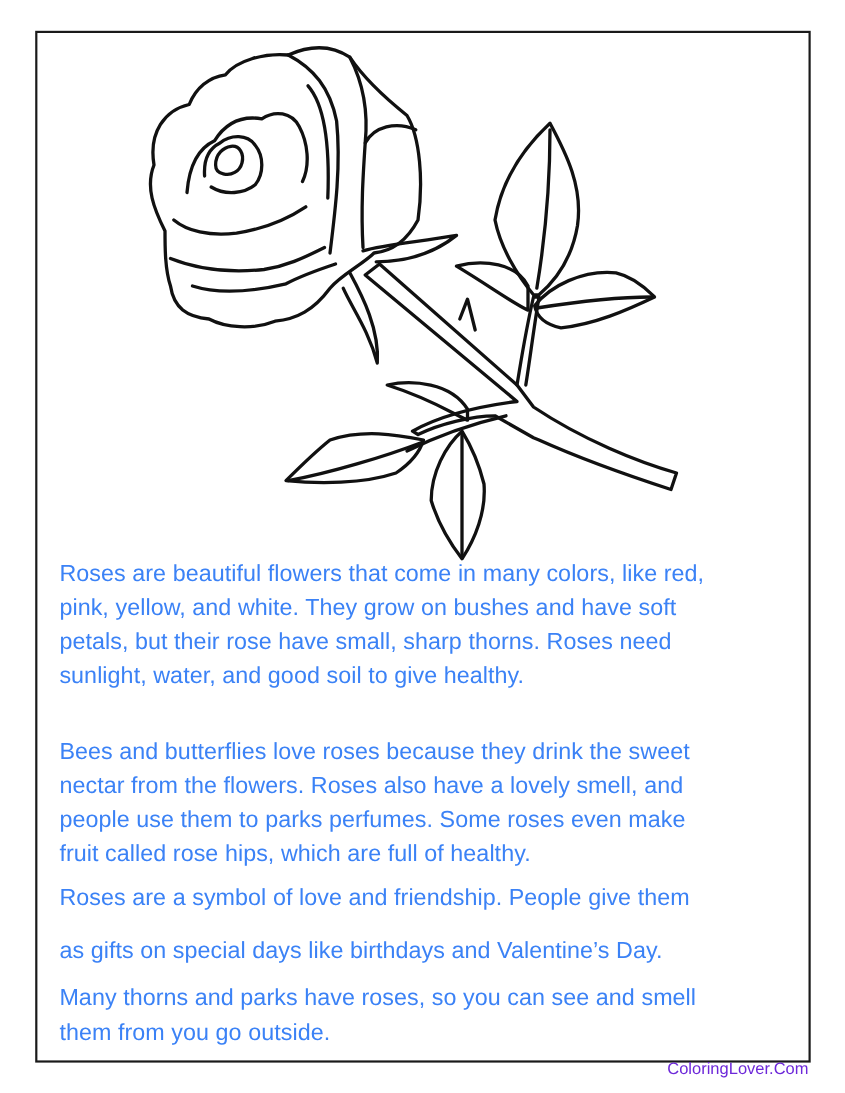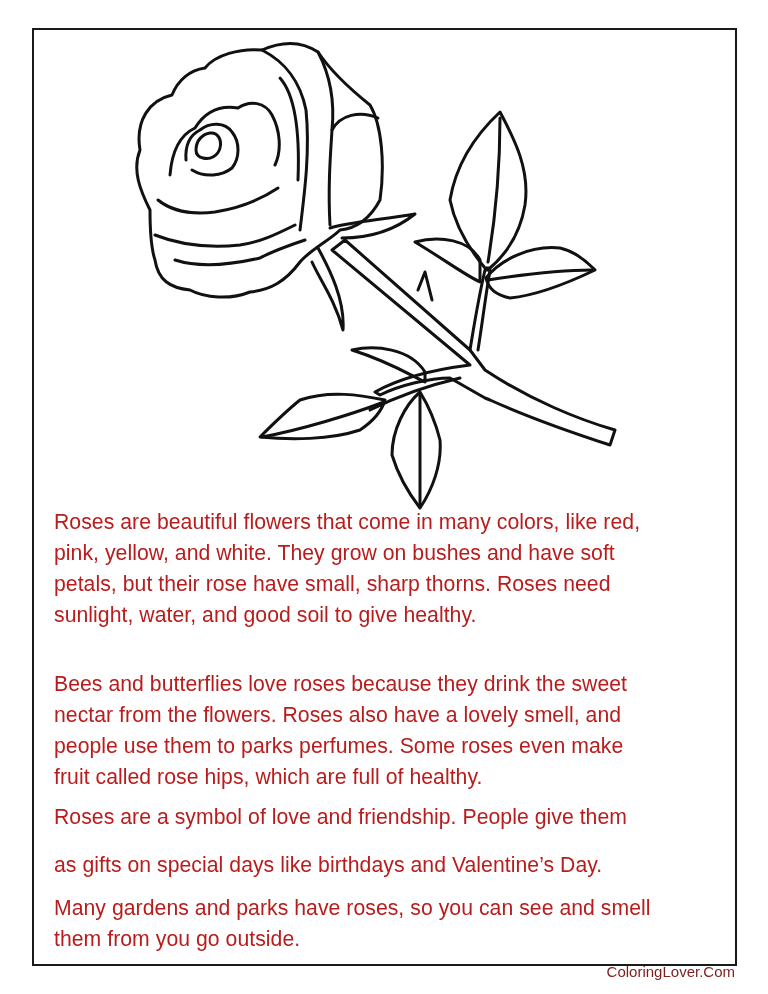--- a/index.html
+++ b/index.html
@@ -1,20 +1,20 @@
 <!DOCTYPE html>
 <html><head>
 <meta charset="utf-8">
 <style>
   html, body { margin:0; padding:0; background:#ffffff; }
   body { width:768px; height:994px; position:relative; overflow:hidden; font-family:"Liberation Sans", sans-serif; }
   .frame { position:absolute; left:32px; top:28px; width:701px; height:934px; border:2px solid #1a1a1a; box-sizing:content-box; }
   .art { position:absolute; left:0; top:0; width:768px; height:994px; }
-  .line { position:absolute; left:54px; font-size:21.2px; line-height:26px; color:#b91c1c; white-space:nowrap; letter-spacing:0.05px; }
-  .watermark { position:absolute; right:33px; top:963px; font-size:15px; color:#7f1d1d; white-space:nowrap; }
+  .line { position:absolute; left:54px; font-size:21.2px; line-height:26px; color:#3b82f6; white-space:nowrap; letter-spacing:0.05px; }
+  .watermark { position:absolute; right:33px; top:963px; font-size:15px; color:#6d28d9; white-space:nowrap; }
 </style>
 </head>
 <body>
 
 <div class="frame"></div>
 
 <svg class="art" viewBox="0 0 768 994" fill="none" stroke="#111" stroke-width="3" stroke-linejoin="round" stroke-linecap="round">
 
   <path d="M150,210 C140,190 132,170 140,150 C135,120 150,100 172,95 C178,80 190,70 205,68 C215,55 240,48 262,50 C280,42 300,40 318,52 C330,70 345,85 370,105 C382,125 385,165 380,200 C372,215 360,228 340,230 C330,240 310,250 300,262 C285,282 270,290 250,292 C230,300 205,298 190,290 C170,288 158,280 155,260 C150,245 150,225 150,210 Z"></path>
 
@@ -62,16 +62,16 @@
 <div class="line" style="top:571px">petals, but their rose have small, sharp thorns. Roses need</div>
 <div class="line" style="top:602px">sunlight, water, and good soil to give healthy.</div>
 
 <div class="line" style="top:671px">Bees and butterflies love roses because they drink the sweet</div>
 <div class="line" style="top:702px">nectar from the flowers. Roses also have a lovely smell, and</div>
 <div class="line" style="top:733px">people use them to parks perfumes. Some roses even make</div>
 <div class="line" style="top:764px">fruit called rose hips, which are full of healthy.</div>
 
 <div class="line" style="top:804px">Roses are a symbol of love and friendship. People give them</div>
 <div class="line" style="top:852px">as gifts on special days like birthdays and Valentine’s Day.</div>
-<div class="line" style="top:895px">Many gardens and parks have roses, so you can see and smell</div>
+<div class="line" style="top:895px">Many thorns and parks have roses, so you can see and smell</div>
 <div class="line" style="top:926px">them from you go outside.</div>
 
 <div class="watermark">ColoringLover.Com</div>
 
 </body></html>

